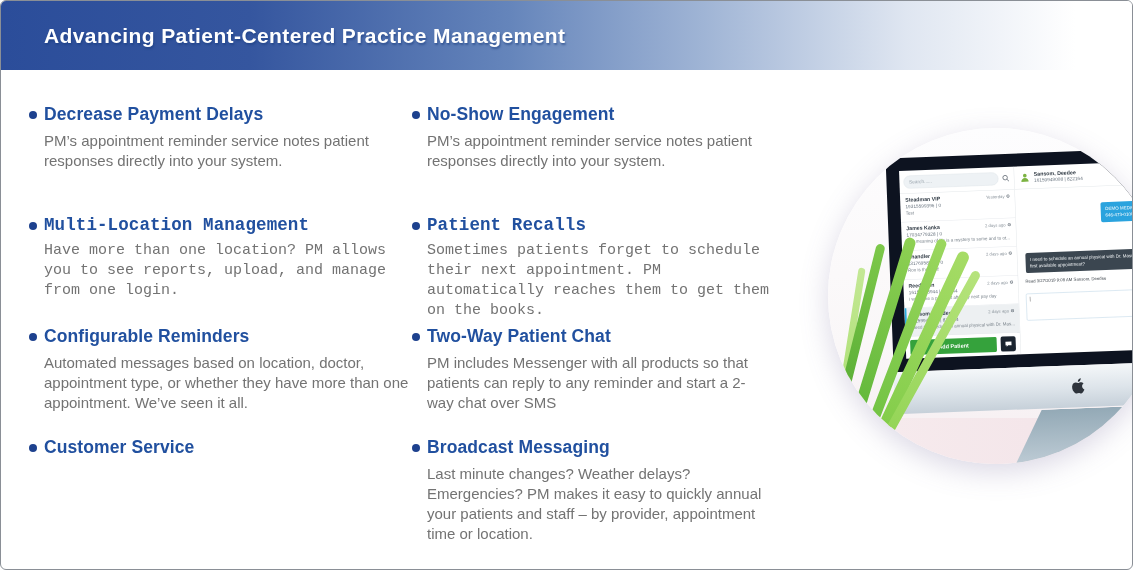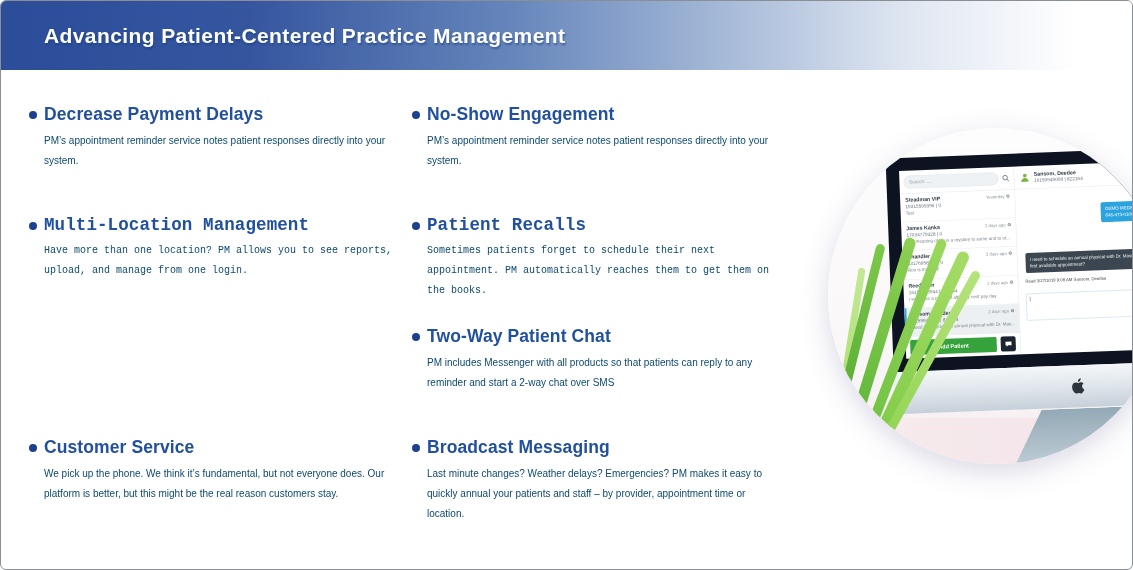--- a/index.html
+++ b/index.html
@@ -27,21 +27,21 @@
   .content { position:absolute; top:69px; left:0; width:100%; height:501px;padding-left:10px; }
   .feature { position:absolute; padding-left:15px; }
   .col-l { left:28px;  width:392px; }
   .col-r { left:411px; width:358px; }
   .row0 { top:34px; } .row1 { top:145px;font-family:Liberation Mono, monospace; } .row2 { top:256px; } .row3 { top:367px; }
   .bullet {
     position:absolute; left:0; top:7px; width:8px; height:8px;
     border-radius:50%; background:#1d418e;
   }
   .f-title { margin:0; font-size:17.5px; font-weight:700; color:#21509f; letter-spacing:.1px; }
-  .f-body  { margin:6px 0 0 0; font-size:10px; line-height:20px; color:#0c4a6e; }
+  .f-body  { margin:6px 0 0 0; font-size:15px; line-height:20px; color:#737373; }
 
   
   .photo-circle {
     position:absolute; left:827px; top:127px; width:336px; height:336px;
     border-radius:50%; overflow:hidden;
     background:linear-gradient(180deg,#fdfdfe 0%,#faf7f8 65%,#f5edf0 100%);
     box-shadow:0 8px 28px rgba(110,100,150,.25);
   }
   .desk { position:absolute; left:0; bottom:0; width:100%; height:46px;
     background:linear-gradient(90deg,#f7ecee 0%,#f4e6ea 60%,#e9e0e5 100%); z-index:1; }
@@ -129,24 +129,28 @@
     <div class="feature col-l row0">
       <span class="bullet"></span>
       <h3 class="f-title">Decrease Payment Delays</h3>
       <p class="f-body">PM’s appointment reminder service notes patient responses directly into your system.</p>
     </div>
     <div class="feature col-l row1">
       <span class="bullet"></span>
       <h3 class="f-title">Multi-Location Management</h3>
       <p class="f-body">Have more than one location? PM allows you to see reports, upload, and manage from one login.</p>
     </div>
+    <div class="feature col-l row2">
+      <span class="bullet"></span>
+      <h3 class="f-title">Configurable Reminders</h3>
+      <p class="f-body">Automated messages based on location, doctor, appointment type, or whether they have more than one appointment. We’ve seen it all.</p>
+    </div>
     <div class="feature col-l row3">
       <span class="bullet"></span>
       <h3 class="f-title">Customer Service</h3>
-      <p class="f-body">We pick up the phone. We think it’s fundamental, but not everyone does. Our platform is better, but this might be the real reason customers stay.</p>
     </div>
 
     <div class="feature col-r row0">
       <span class="bullet"></span>
       <h3 class="f-title">No-Show Engagement</h3>
       <p class="f-body">PM’s appointment reminder service notes patient responses directly into your system.</p>
     </div>
     <div class="feature col-r row1">
       <span class="bullet"></span>
       <h3 class="f-title">Patient Recalls</h3>

